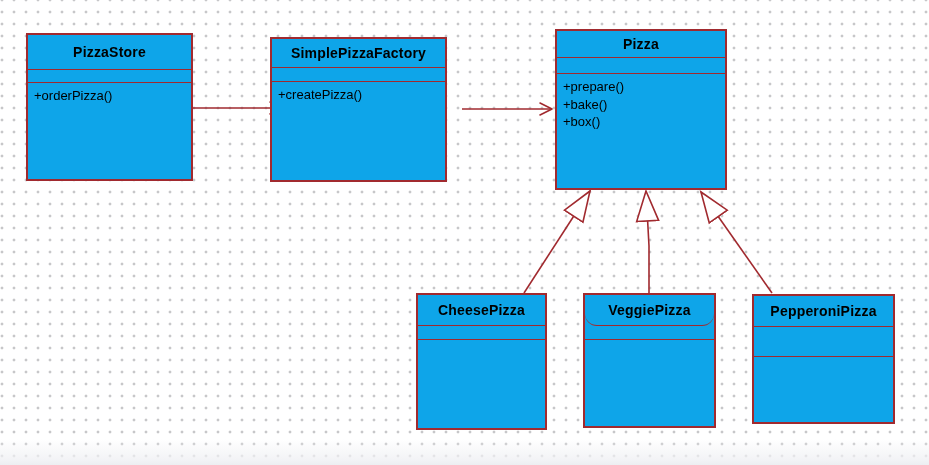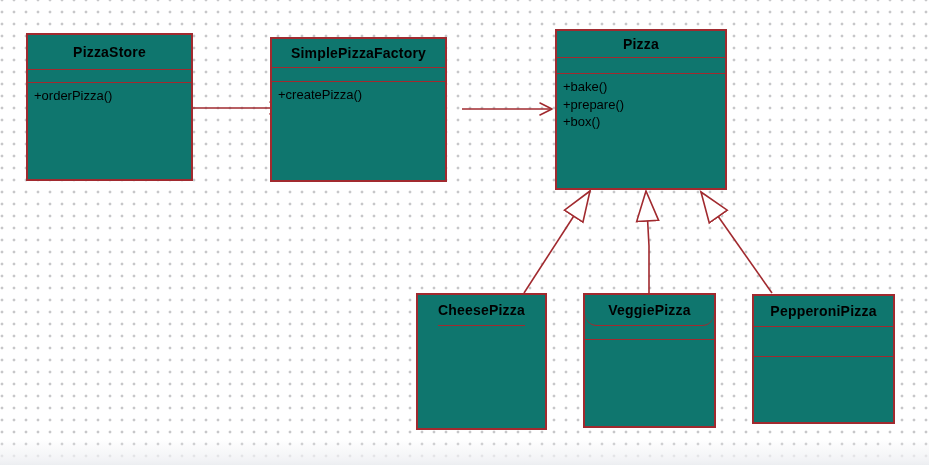--- a/index.html
+++ b/index.html
@@ -14,21 +14,21 @@
     font-family: "Liberation Sans", "DejaVu Sans", sans-serif;
     color: #000;
   }
   .bottom-fade {
     position: absolute; left: 0; right: 0; bottom: 0; height: 26px;
     background: linear-gradient(to bottom, rgba(243,244,246,0) 0%, rgba(240,241,244,0.85) 80%, #eceef1 100%);
     pointer-events: none;
   }
   .uml-class {
     position: absolute;
-    background: #0f766e;
+    background: #0ea5e9;
     border: 2px solid #A12A2F;
     box-sizing: border-box;
     display: flex;
     flex-direction: column;
   }
   .uml-title {
     border-bottom: 1.5px solid #A12A2F;
     display: flex; align-items: center; justify-content: center;
     font-weight: bold;
     font-size: 14px;
@@ -89,27 +89,27 @@
   <div class="uml-attrs" style="height:14px;"></div>
   <div class="uml-methods">
     <div>+createPizza()</div>
   </div>
 </div>
 
 <div class="uml-class" style="left:555px; top:29px; width:172px; height:161px;">
   <div class="uml-title" style="height:27px;">Pizza</div>
   <div class="uml-attrs" style="height:16px;"></div>
   <div class="uml-methods">
+    <div>+prepare()</div>
     <div>+bake()</div>
-    <div>+prepare()</div>
     <div>+box()</div>
   </div>
 </div>
 
-<div class="uml-class" style="left:416px; top:293px; width:131px; height:137px;align-items:center;">
+<div class="uml-class" style="left:416px; top:293px; width:131px; height:137px;">
   <div class="uml-title" style="height:31px;">CheesePizza</div>
   <div class="uml-attrs" style="height:14px;"></div>
   <div class="uml-methods"></div>
 </div>
 
 <div class="uml-class" style="left:583px; top:293px; width:133px; height:135px;">
   <div class="uml-title" style="height:31px;border-radius:12px;">VeggiePizza</div>
   <div class="uml-attrs" style="height:14px;"></div>
   <div class="uml-methods"></div>
 </div>

